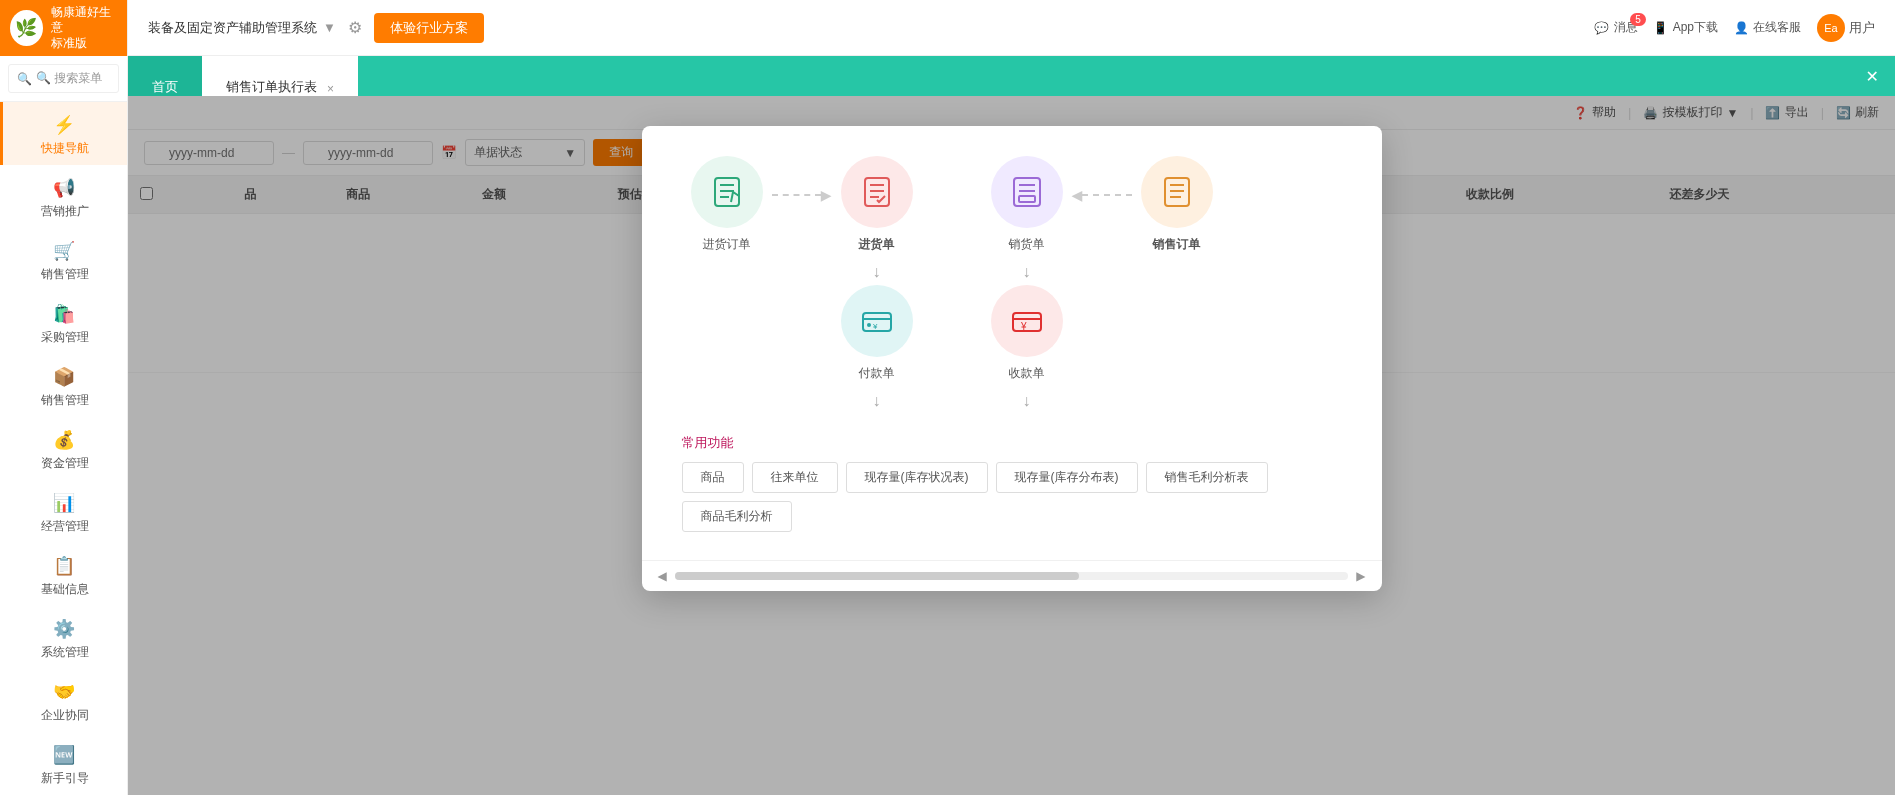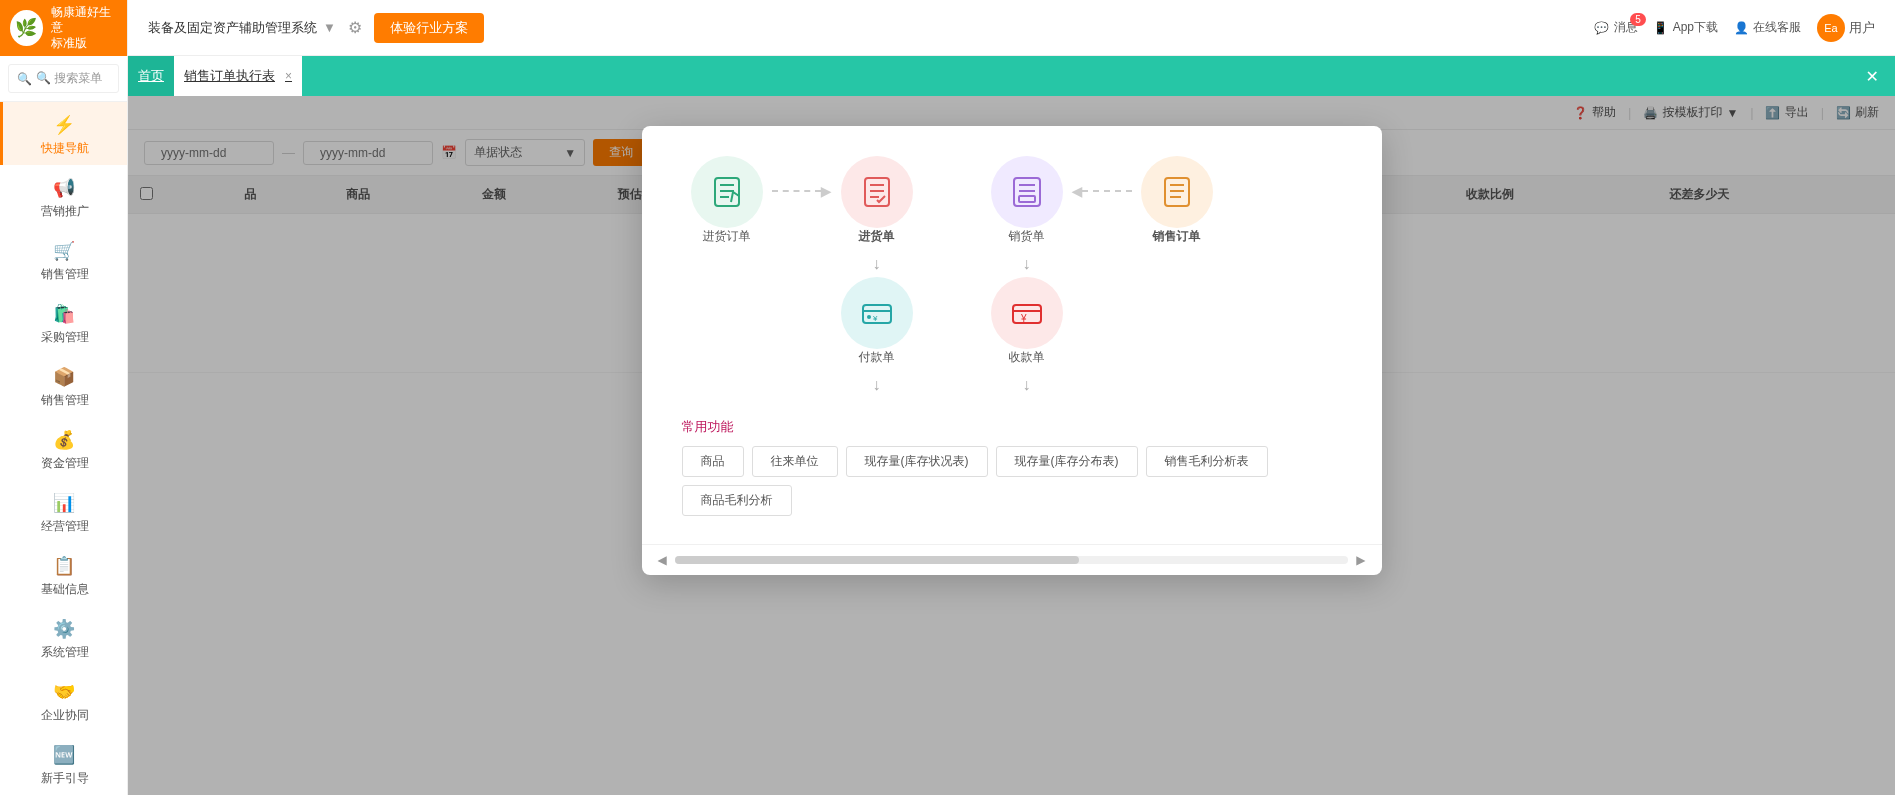--- a/index.html
+++ b/index.html
@@ -30,55 +30,55 @@
     .topbar-gear { font-size: 16px; color: #999; cursor: pointer; }
     .topbar-experience-btn { background: #ff7c00; color: #fff; border: none; border-radius: 4px; padding: 6px 16px; font-size: 13px; cursor: pointer; }
     .topbar-right { display: flex; align-items: center; gap: 16px; margin-left: auto; }
     .topbar-icon-item { display: flex; align-items: center; gap: 4px; font-size: 12px; color: #555; cursor: pointer; position: relative; }
     .badge { background: #ff4d4f; color: #fff; border-radius: 10px; font-size: 10px; padding: 1px 5px; position: absolute; top: -6px; right: -8px; }
     .avatar { width: 28px; height: 28px; background: #e0e0e0; border-radius: 50%; display: flex; align-items: center; justify-content: center; font-size: 12px; color: #fff; background: #ccc; overflow: hidden; }
     .user-text { font-size: 13px; color: #555; }
 
     
     .tabbar { height: 40px; background: #26c6a6; display: flex; align-items: center; padding: 0 0; }
-    .tab-item { height: 40px; padding: 0 10px; display: flex; align-items: center; font-size: 13px; cursor: pointer; gap: 6px; text-decoration: underline; }
+    .tab-item { height: 40px; padding: 0 24px; display: flex; align-items: flex-end; font-size: 13px; cursor: pointer; gap: 6px; }
     .tab-item.home { background: #1db596; color: #fff; }
     .tab-item.active-tab { background: #fff; color: #333; }
     .tab-close { color: #999; font-size: 12px; margin-left: 4px; }
     .tab-close-main { color: #fff; margin-left: auto; padding-right: 16px; font-size: 16px; cursor: pointer; }
 
     
     .content-area { flex: 1; background: #f0f2f5; overflow: hidden; position: relative; display: flex; flex-direction: column; }
 
     
     .content-toolbar { background: #fff; padding: 8px 16px; display: flex; align-items: center; gap: 12px; border-bottom: 1px solid #eee; }
     .toolbar-btn { display: flex; align-items: center; gap: 4px; font-size: 12px; color: #555; cursor: pointer; }
     .toolbar-divider { color: #ddd; }
 
     
     .filter-bar { background: #fff; padding: 8px 16px; display: flex; align-items: center; gap: 8px; border-bottom: 1px solid #eee; }
-    .filter-date-input { border: 1px solid #ddd; border-radius: 3px; padding: 4px 16px; font-size: 12px; color: #bbb; width: 130px; }
+    .filter-date-input { border: 1px solid #ddd; border-radius: 3px; padding: 4px 24px; font-size: 12px; color: #bbb; width: 130px; }
     .filter-calendar-icon { color: #999; cursor: pointer; }
     .filter-select { border: 1px solid #ddd; border-radius: 3px; padding: 4px 8px; font-size: 12px; color: #666; min-width: 120px; cursor: pointer; display: flex; align-items: center; justify-content: space-between; }
     .query-btn { background: #ff7c00; color: #fff; border: none; border-radius: 3px; padding: 5px 16px; font-size: 12px; cursor: pointer; }
     .settings-btn { color: #ff7c00; border: 1px solid #ff7c00; background: #fff; border-radius: 3px; padding: 5px 12px; font-size: 12px; cursor: pointer; }
     .more-filter-btn { color: #26c6a6; font-size: 12px; cursor: pointer; border: none; background: none; }
 
     
     .data-table-container { flex: 1; overflow: auto; background: #fff; margin: 0; }
     .data-table { width: 100%; border-collapse: collapse; font-size: 12px; }
     .data-table th { background: #f5f5f5; padding: 10px 12px; text-align: left; border-bottom: 1px solid #eee; color: #555; white-space: nowrap; }
     .data-table td { padding: 10px 12px; border-bottom: 1px solid #f5f5f5; color: #333; }
     .empty-data { text-align: center; padding: 40px; color: #999; font-size: 13px; }
 
     
     .modal-overlay { position: absolute; top: 0; left: 0; right: 0; bottom: 0; background: rgba(0,0,0,0.3); z-index: 100; display: flex; justify-content: center; align-items: flex-start; padding-top: 30px; }
     .modal { background: #fff; border-radius: 8px; width: 740px; max-height: 560px; overflow: hidden; box-shadow: 0 8px 32px rgba(0,0,0,0.2); display: flex; flex-direction: column; }
     .modal-body { padding: 30px 40px 20px; overflow-y: auto; }
-    .flow-node { display: flex; flex-direction: column; align-items: center; gap: 0; }
+    .flow-node { display: flex; flex-direction: column; align-items: center; gap: 8px; }
     .flow-circle { width: 72px; height: 72px; border-radius: 50%; display: flex; align-items: center; justify-content: center; font-size: 28px; }
     .flow-label { font-size: 12px; color: #555; }
 
     
     .circle-green { background: #e8f7f0; color: #2da87a; }
     .circle-pink { background: #fde8e8; color: #e05a5a; }
     .circle-purple { background: #f0eaff; color: #9b6ad6; }
     .circle-orange { background: #fef0e0; color: #e09030; }
     .circle-teal { background: #e0f5f5; color: #26a6a6; }
     .circle-red { background: #fde8e8; color: #e03030; }

